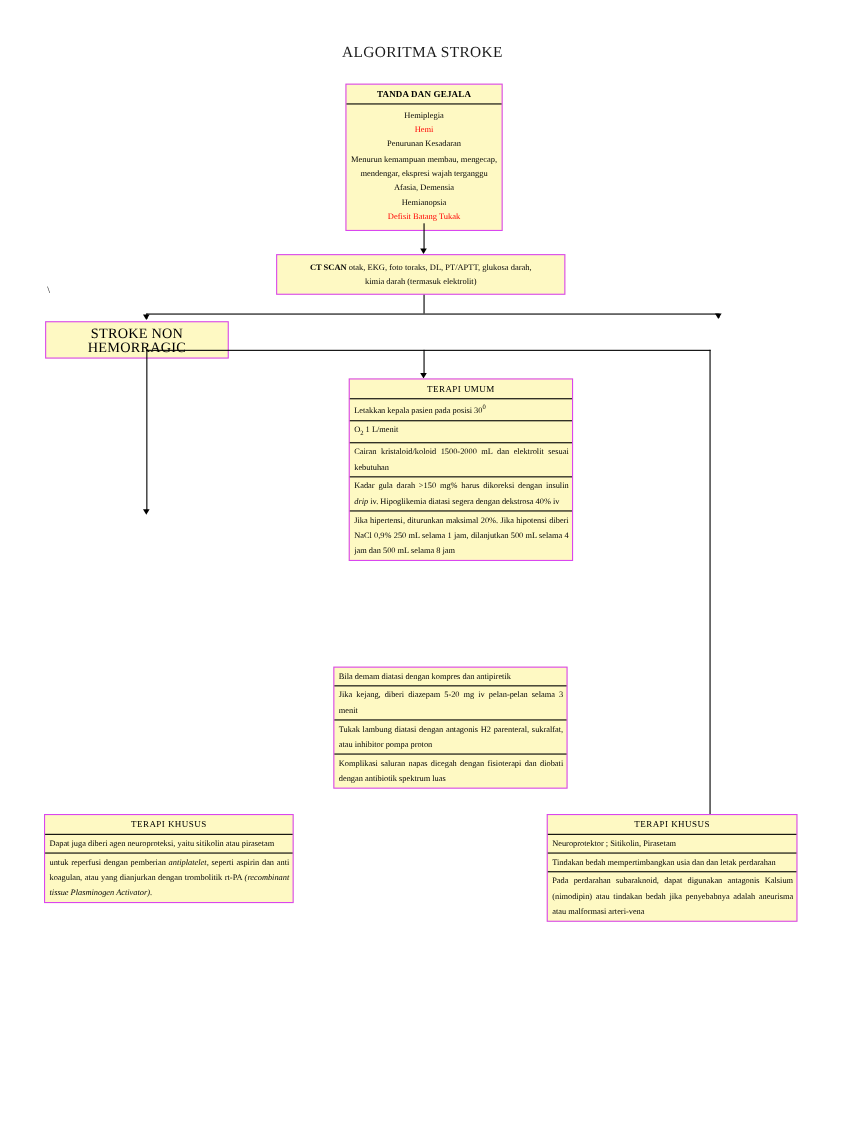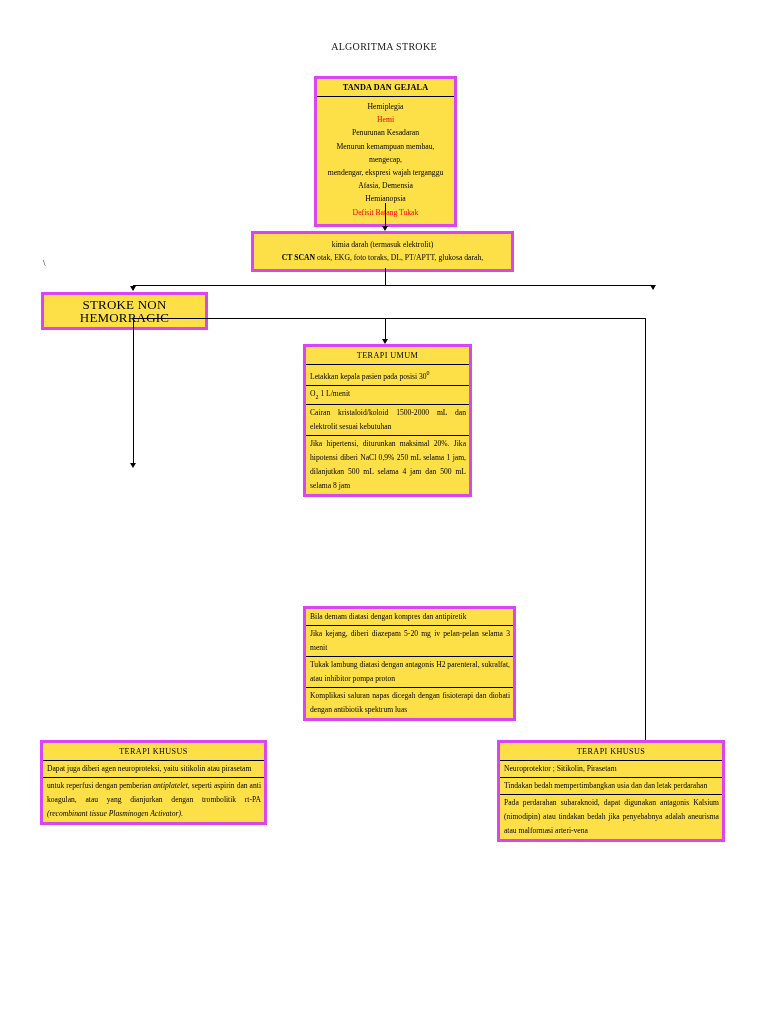--- a/index.html
+++ b/index.html
@@ -17,22 +17,22 @@
     width: 768px;
     height: 1024px;
     background: #ffffff;
     overflow: hidden;
   }
 
   
   .box {
     position: absolute;
     box-sizing: border-box;
-    border: 3px solid #d946ef;
-    background: #fde047;
+    border: 1px solid #d946ef;
+    background: #fef9c3;
   }
   .box-title {
     text-align: center;
     font-weight: bold;
     font-size: 8.2px;
     line-height: 13px;
     padding: 1px 2px;
     letter-spacing: 0.15px;
   }
   .row {
@@ -55,21 +55,21 @@
   .sup { font-size: 6px; vertical-align: super; }
   .sub { font-size: 6px; vertical-align: sub; }
 
   
   #page-title {
     position: absolute;
     left: 0;
     top: 41px;
     width: 768px;
     text-align: center;
-    font-size: 10px;
+    font-size: 14px;
     letter-spacing: 0.3px;
     color: #1a1a1a;
   }
 
   
   #tanda-gejala-box {
     left: 314px;
     top: 76px;
     width: 143px;
   }
@@ -98,23 +98,23 @@
   }
   #stroke-non-hem-box .box-title,
   #stroke-hem-box .box-title {
     font-weight: normal;
     padding: 3px 2px;
     font-size: 13px;
     letter-spacing: 0.2px;
   }
 
   #terapi-umum-box {
-    left: 303px;
+    left: 317px;
     top: 344px;
-    width: 169px;
+    width: 204px;
   }
   #terapi-umum-box .box-title {
     padding: 2px 0 2px 0;
     font-weight: normal;
     letter-spacing: 0.4px;
   }
 
   #terapi-lanjut-box {
     left: 303px;
     top: 606px;
@@ -191,22 +191,22 @@
       <div class="center-line">Hemianopsia</div>
       <div class="center-line red">Defisit Batang Tukak</div>
     </div>
   </div>
 
   <div class="vline" style="left:385px; top:203px; height:24px;"></div>
   <div class="arrowhead" style="left:382px; top:226px;"></div>
 
   <div class="box" id="ctscan-box">
     <div class="body">
+      <div class="center-line"><b>CT SCAN</b><span> otak, EKG, foto toraks, DL, PT/APTT, glukosa darah,</span></div>
       <div class="center-line">kimia darah (termasuk elektrolit)</div>
-      <div class="center-line"><b>CT SCAN</b><span> otak, EKG, foto toraks, DL, PT/APTT, glukosa darah,</span></div>
     </div>
   </div>
 
   <div class="vline" style="left:385px; top:268px; height:17px;"></div>
   <div class="hline" style="left:133px; top:285px; width:520px;"></div>
   <div class="vline" style="left:133px; top:285px; height:5px;"></div>
   <div class="arrowhead" style="left:130px; top:286px;"></div>
   <div class="vline" style="left:653px; top:285px; height:4px;"></div>
   <div class="arrowhead" style="left:650px; top:285px;"></div>
 
@@ -226,20 +226,23 @@
 
   <div class="box" id="terapi-umum-box">
     <div class="box-title">TERAPI UMUM</div>
     <div class="row first">
       <span>Letakkan kepala pasien pada posisi 30</span><span class="sup">0</span>
     </div>
     <div class="row">
       <span>O</span><span class="sub">2</span><span> 1 L/menit</span>
     </div>
     <div class="row justify">Cairan kristaloid/koloid 1500-2000 mL dan elektrolit sesuai kebutuhan</div>
+    <div class="row justify">
+      <span>Kadar gula darah &gt;150 mg% harus dikoreksi  dengan insulin </span><span class="ital">drip</span><span> iv. Hipoglikemia diatasi segera dengan dekstrosa 40% iv</span>
+    </div>
     <div class="row justify">Jika hipertensi, diturunkan maksimal 20%. Jika hipotensi diberi NaCl 0,9% 250 mL selama 1 jam, dilanjutkan 500 mL selama 4 jam dan 500 mL selama 8 jam</div>
   </div>
 
   <div class="box" id="terapi-lanjut-box">
     <div class="row first">Bila demam diatasi dengan kompres dan antipiretik</div>
     <div class="row justify">Jika kejang, diberi diazepam 5-20 mg iv pelan-pelan selama 3 menit</div>
     <div class="row justify">Tukak lambung diatasi dengan antagonis H2 parenteral, sukralfat, atau inhibitor pompa proton</div>
     <div class="row justify">Komplikasi saluran napas dicegah dengan fisioterapi  dan diobati dengan antibiotik spektrum luas</div>
   </div>
 

